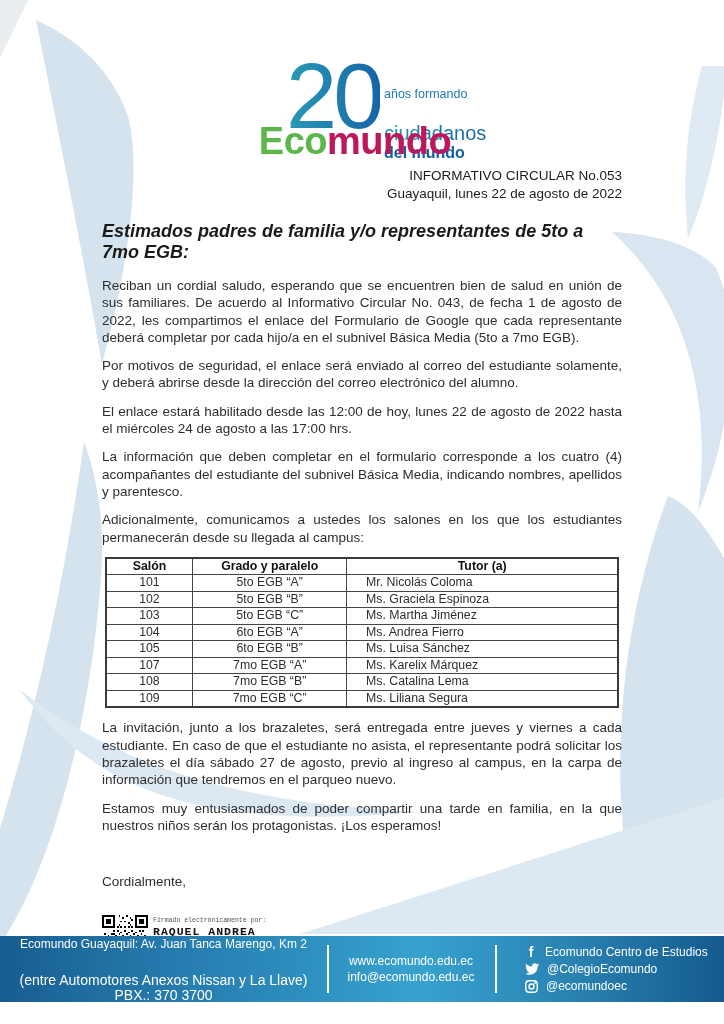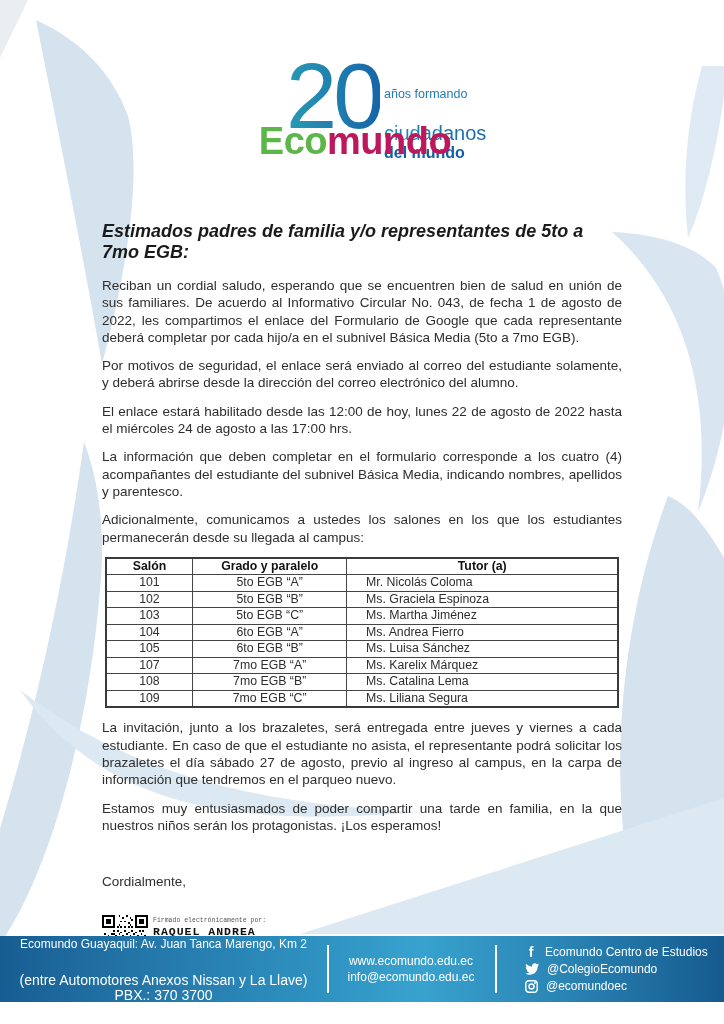--- a/index.html
+++ b/index.html
@@ -78,20 +78,24 @@
   <div class="logo-num">20</div>
   <div class="logo-tagline">
     <div class="tg1">años formando</div>
     <div class="tg2">ciudadanos</div>
     <div class="tg3">del mundo</div>
   </div>
   <div class="logo-brand">
     <span class="brand-eco">Eco</span><span class="brand-mundo">mundo</span>
   </div>
 
+  <div class="header-block">
+    <div>INFORMATIVO CIRCULAR No.053</div>
+    <div>Guayaquil, lunes 22 de agosto de 2022</div>
+  </div>
 
   <div class="body-flow">
     <p class="greeting">Estimados padres de familia y/o representantes de 5to a 7mo EGB:</p>
     <p class="para">Reciban un cordial saludo, esperando que se encuentren bien de salud en unión de sus familiares. De acuerdo al Informativo Circular No. 043, de fecha 1 de agosto de 2022, les compartimos el enlace del Formulario de Google que cada representante deberá completar por cada hijo/a en el subnivel Básica Media (5to a 7mo EGB).</p>
     <p class="para">Por motivos de seguridad, el enlace será enviado al correo del estudiante solamente, y deberá abrirse desde la dirección del correo electrónico del alumno.</p>
     <p class="para">El enlace estará habilitado desde las 12:00 de hoy, lunes 22 de agosto de 2022 hasta el miércoles 24 de agosto a las 17:00 hrs.</p>
     <p class="para">La información que deben completar en el formulario corresponde a los cuatro (4) acompañantes del estudiante del subnivel Básica Media, indicando nombres, apellidos y parentesco.</p>
     <p class="para">Adicionalmente, comunicamos a ustedes los salones en los que los estudiantes permanecerán desde su llegada al campus:</p>
 
     <table class="rooms">

